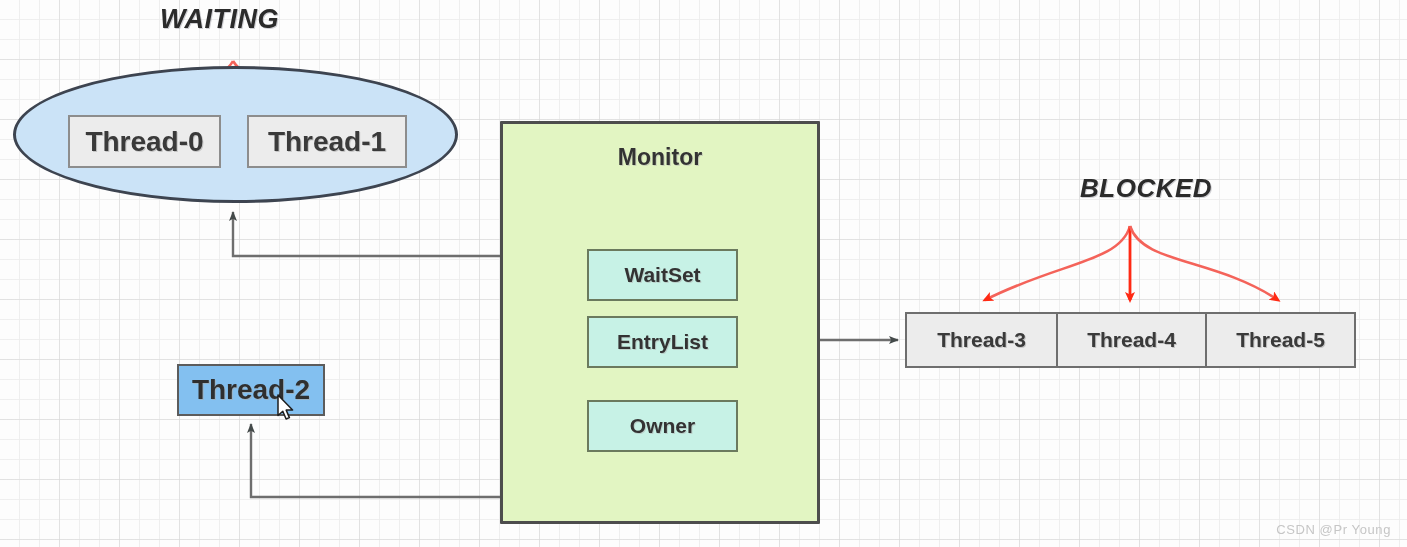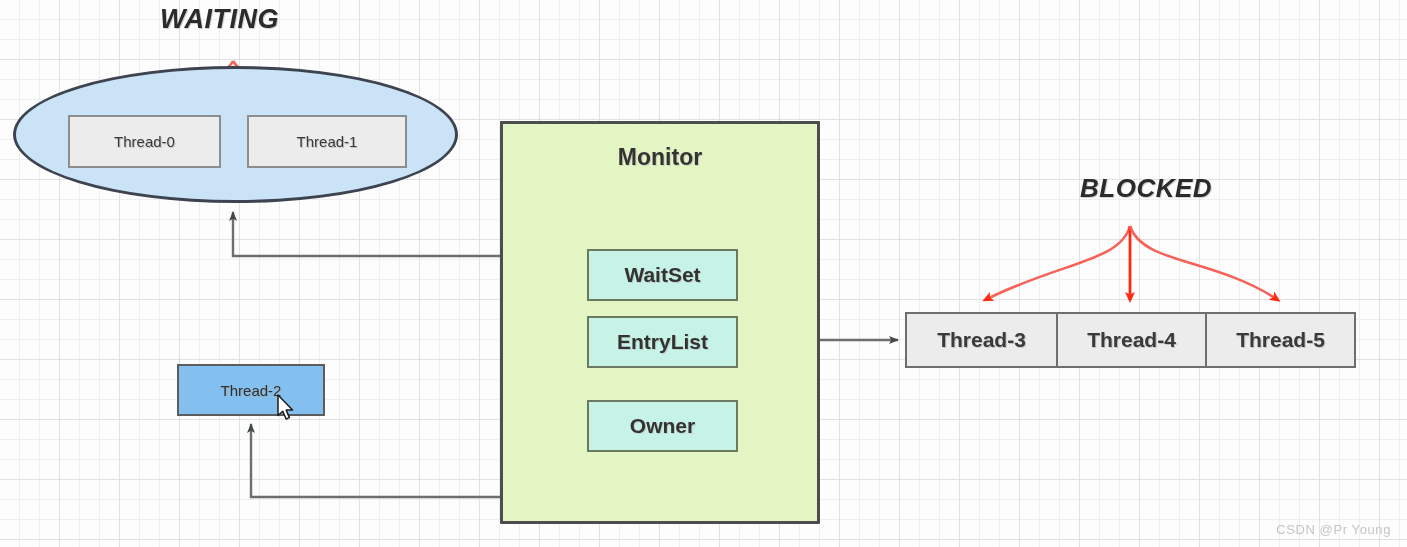--- a/index.html
+++ b/index.html
@@ -55,22 +55,22 @@
     box-sizing: border-box;
   }
 
   
   .thread-box {
     position: absolute;
     box-sizing: border-box;
     background: #ececec;
     border: 2px solid #8d8d8d;
     color: #3a3a3a;
-    font-weight: normal;
-    font-size: 15px;
+    font-weight: bold;
+    font-size: 28px;
     display: flex;
     align-items: center;
     justify-content: center;
     text-shadow: 1px 1px 0 rgba(170,170,170,0.6);
   }
   #thread-0 { left: 68px;  top: 115px; width: 153px; height: 53px; }
   #thread-1 { left: 247px; top: 115px; width: 160px; height: 53px; }
 
   #thread-2 {
     left: 177px; top: 364px; width: 148px; height: 52px;

